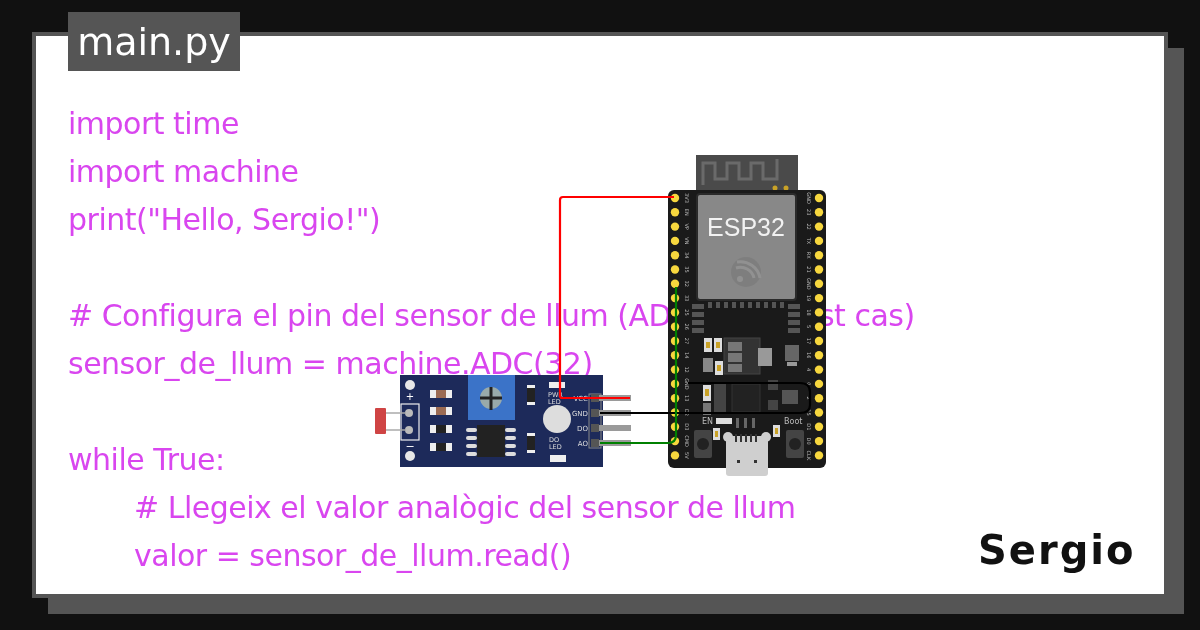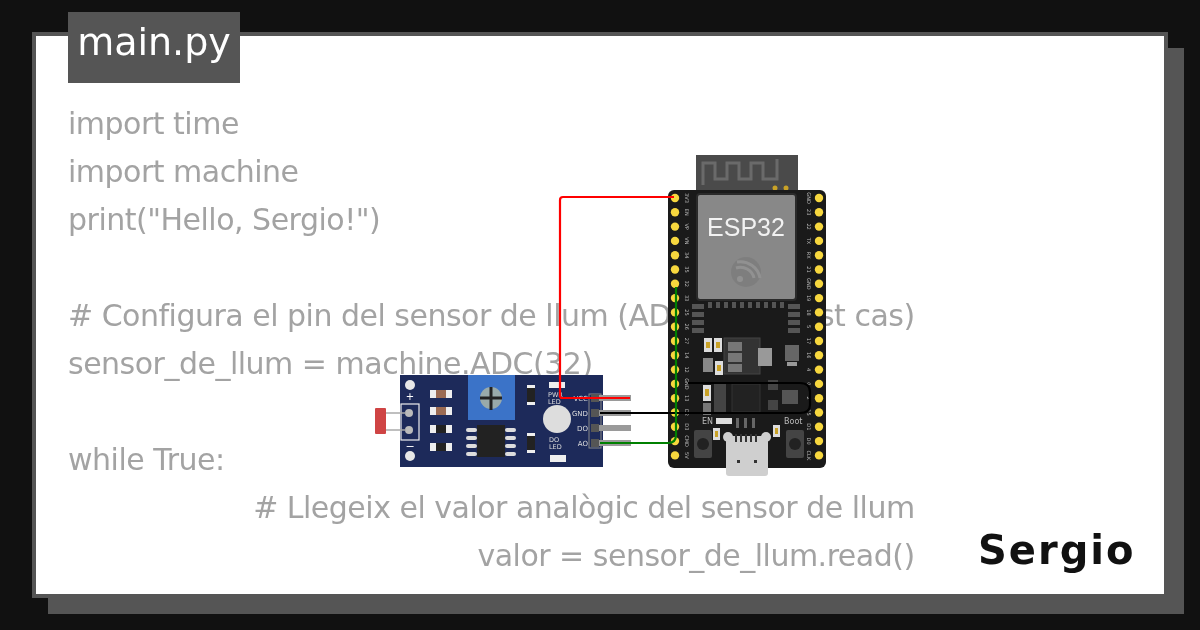--- a/index.html
+++ b/index.html
@@ -1,23 +1,23 @@
 <!DOCTYPE html>
 <html><head>
 <meta charset="utf-8">
 <style>
   html,body{margin:0;padding:0;}
   body{width:1200px;height:630px;background:#111111;position:relative;overflow:hidden;font-family:"DejaVu Sans","Liberation Sans",sans-serif;}
   .shadow{position:absolute;left:48px;top:48px;width:1136px;height:566px;background:#555555;}
   .card{position:absolute;left:32px;top:32px;width:1136px;height:566px;background:#555555;}
   .card-inner{position:absolute;left:4px;top:4px;right:4px;bottom:4px;background:#ffffff;overflow:hidden;}
-  .file-tab{position:absolute;left:68px;top:12px;height:71px;width:172px;background:#555555;color:#ffffff;font-size:38px;line-height:60px;text-align:center;z-index:5;}
-  .code{position:absolute;left:68px;top:100px;color:#a3a3a3;font-size:30px;line-height:48px;white-space:pre;z-index:1;letter-spacing:-0.5px;}
+  .file-tab{position:absolute;left:68px;top:12px;height:59px;width:172px;background:#555555;color:#ffffff;font-size:38px;line-height:60px;text-align:center;z-index:5;}
+  .code{position:absolute;left:68px;top:100px;color:#d946ef;font-size:30px;line-height:48px;white-space:pre;z-index:1;letter-spacing:-0.5px;}
   .code .ln{height:48px;}
-  .code .ind{padding-left:66px;text-align:right;}
+  .code .ind{padding-left:66px;}
   .scene{position:absolute;left:0;top:0;width:1200px;height:630px;z-index:3;}
   .logo{position:absolute;left:978px;top:527px;font-size:40px;font-weight:bold;color:#111;z-index:4;letter-spacing:2px;font-family:"DejaVu Sans",sans-serif;}
 </style>
 </head>
 <body>
 
 <div class="shadow"></div>
 <div class="card">
   <div class="card-inner"></div>
 </div>

